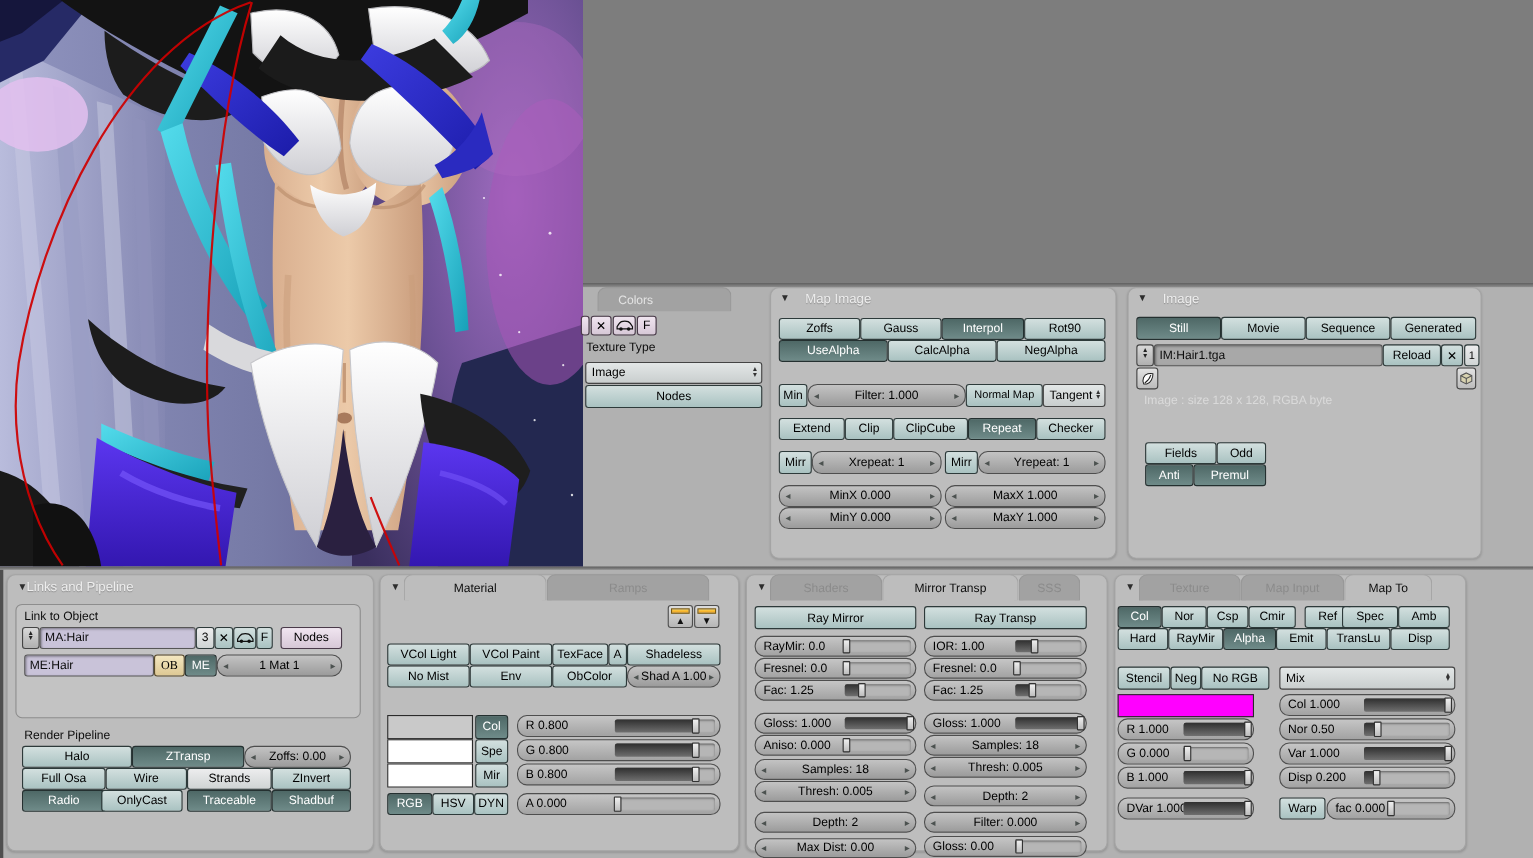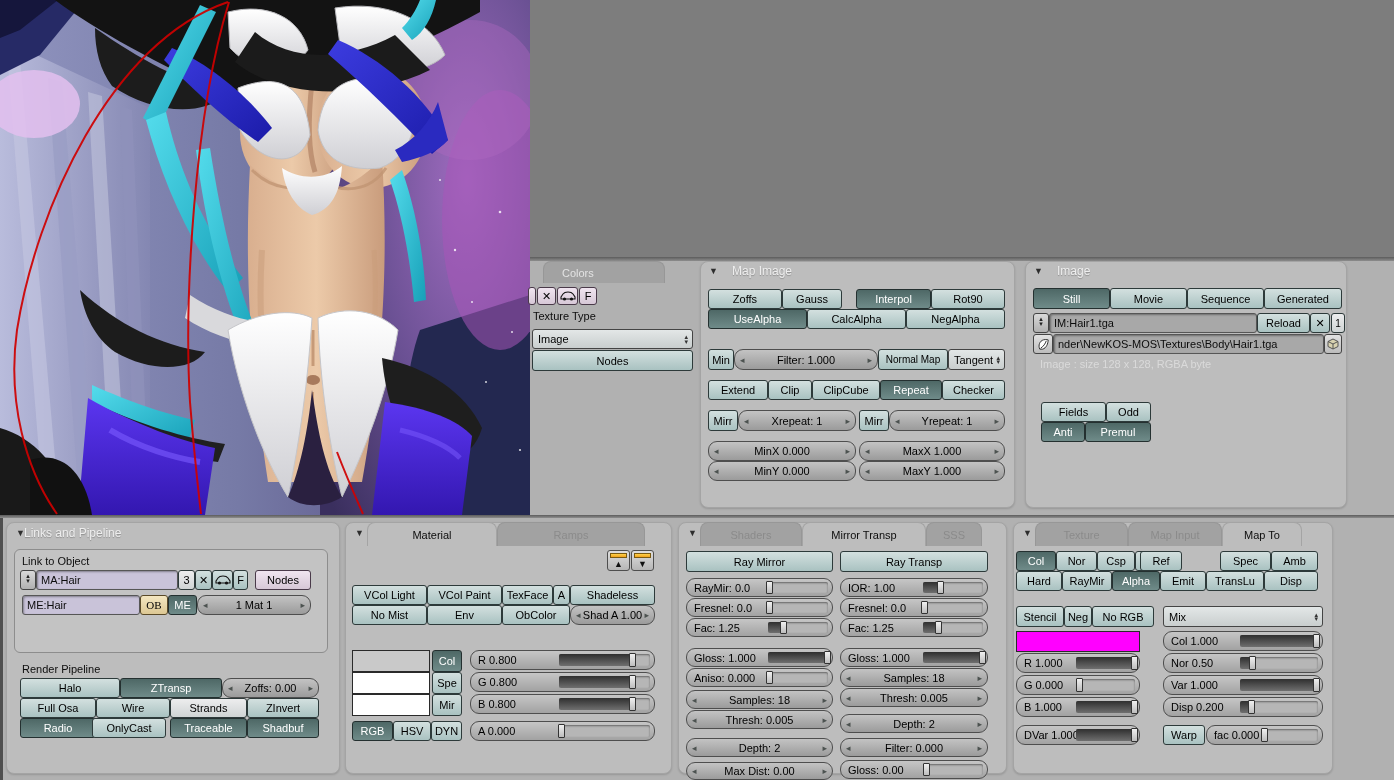--- a/index.html
+++ b/index.html
@@ -215,21 +215,21 @@
   <div class="lbl" style="left:533px;top:310px">Texture Type</div>
   <div class="menu" style="left:532px;top:329px;width:161px;height:20px">
       <span>Image</span>
     </div>
   <div class="tog" style="left:532px;top:350px;width:161px;height:21px">Nodes</div>
 
   <div class="panel" style="left:700px;top:261px;width:315px;height:247px"></div>
   <span class="tri" style="left:709px;top:266px"></span>
   <div class="ptitle" style="left:732px;top:264px">Map Image</div>
   <div class="tog" style="left:708px;top:289px;width:74px;height:20px">Zoffs</div>
-  <div class="tog" style="left:782px;top:289px;width:60px;height:20px">Gauss</div>
+  <div class="tog" style="left:782px;top:289px;width:74px;height:20px">Gauss</div>
   <div class="tog on" style="left:856px;top:289px;width:75px;height:20px">Interpol</div>
   <div class="tog" style="left:931px;top:289px;width:74px;height:20px">Rot90</div>
   <div class="tog on" style="left:708px;top:309px;width:99px;height:20px">UseAlpha</div>
   <div class="tog" style="left:807px;top:309px;width:99px;height:20px">CalcAlpha</div>
   <div class="tog" style="left:906px;top:309px;width:99px;height:20px">NegAlpha</div>
   <div class="tog" style="left:708px;top:349px;width:26px;height:21px">Min</div>
   <div class="num" style="left:734px;top:349px;width:144px;height:21px">
       <span>Filter: 1.000</span>
     </div>
   <div class="tog small10" style="left:878px;top:349px;width:70px;height:21px">Normal Map</div>
@@ -275,23 +275,20 @@
     </div>
   <div class="tog" style="left:1257px;top:313px;width:53px;height:20px">Reload</div>
   <div class="tog" style="left:1310px;top:313px;width:20px;height:20px">✕</div>
   <div class="tog white small10" style="left:1331px;top:313px;width:14px;height:20px">1</div>
   <div class="iconbtn" style="left:1033px;top:334px;width:20px;height:20px">
     <svg width="13" height="13" viewBox="0 0 14 14">
       <path d="M3 12 C1 8 3 3 7 2 C10 1.2 12 2 12 2 C12 6 10 11 6 12 Z" fill="#fff" stroke="#222"></path>
       <path d="M4 11 C7 9 9 6 10 3" stroke="#222" fill="none"></path>
     </svg>
   </div>
-  <div class="fld" style="left:1053px;top:334px;width:271px;height:20px">
-      <span>nder\NewKOS-MOS\Textures\Body\Hair1.tga</span>
-    </div>
   <div class="iconbtn" style="left:1324px;top:334px;width:18px;height:20px">
     <svg width="12" height="12" viewBox="0 0 12 12">
       <path d="M6 1 L11 3.5 L11 8.5 L6 11 L1 8.5 L1 3.5 Z" fill="#d8d2b0" stroke="#555"></path>
       <path d="M1 3.5 L6 6 L11 3.5 M6 6 L6 11" stroke="#555" fill="none"></path>
     </svg>
   </div>
   <div class="info" style="left:1040px;top:358px">Image : size 128 x 128, RGBA byte</div>
   <div class="tog" style="left:1041px;top:402px;width:65px;height:20px">Fields</div>
   <div class="tog" style="left:1106px;top:402px;width:45px;height:20px">Odd</div>
   <div class="tog on" style="left:1041px;top:422px;width:44px;height:20px">Anti</div>
@@ -505,21 +502,21 @@
 
   <div class="panel" style="left:1013px;top:522px;width:320px;height:252px"></div>
   <span class="tri" style="left:1023px;top:528px"></span>
   <div class="tab" style="left:1035px;top:522px;width:93px;height:24px">Texture</div>
   <div class="tab" style="left:1128px;top:522px;width:94px;height:24px">Map Input</div>
   <div class="tab act" style="left:1222px;top:522px;width:80px;height:24px">Map To</div>
   <div class="tog on" style="left:1016px;top:551px;width:40px;height:20px">Col</div>
   <div class="tog" style="left:1056px;top:551px;width:41px;height:20px">Nor</div>
   <div class="tog" style="left:1097px;top:551px;width:38px;height:20px">Csp</div>
   <div class="tog" style="left:1135px;top:551px;width:43px;height:20px">Cmir</div>
-  <div class="tog" style="left:1140px;top:551px;width:42px;height:20px">Ref</div>
+  <div class="tog" style="left:1186px;top:551px;width:42px;height:20px">Ref</div>
   <div class="tog" style="left:1220px;top:551px;width:51px;height:20px">Spec</div>
   <div class="tog" style="left:1271px;top:551px;width:47px;height:20px">Amb</div>
   <div class="tog" style="left:1016px;top:571px;width:46px;height:20px">Hard</div>
   <div class="tog" style="left:1062px;top:571px;width:50px;height:20px">RayMir</div>
   <div class="tog on" style="left:1112px;top:571px;width:48px;height:20px">Alpha</div>
   <div class="tog" style="left:1160px;top:571px;width:46px;height:20px">Emit</div>
   <div class="tog" style="left:1206px;top:571px;width:58px;height:20px">TransLu</div>
   <div class="tog" style="left:1264px;top:571px;width:54px;height:20px">Disp</div>
   <div class="tog" style="left:1016px;top:606px;width:48px;height:21px">Stencil</div>
   <div class="tog" style="left:1064px;top:606px;width:28px;height:21px">Neg</div>

